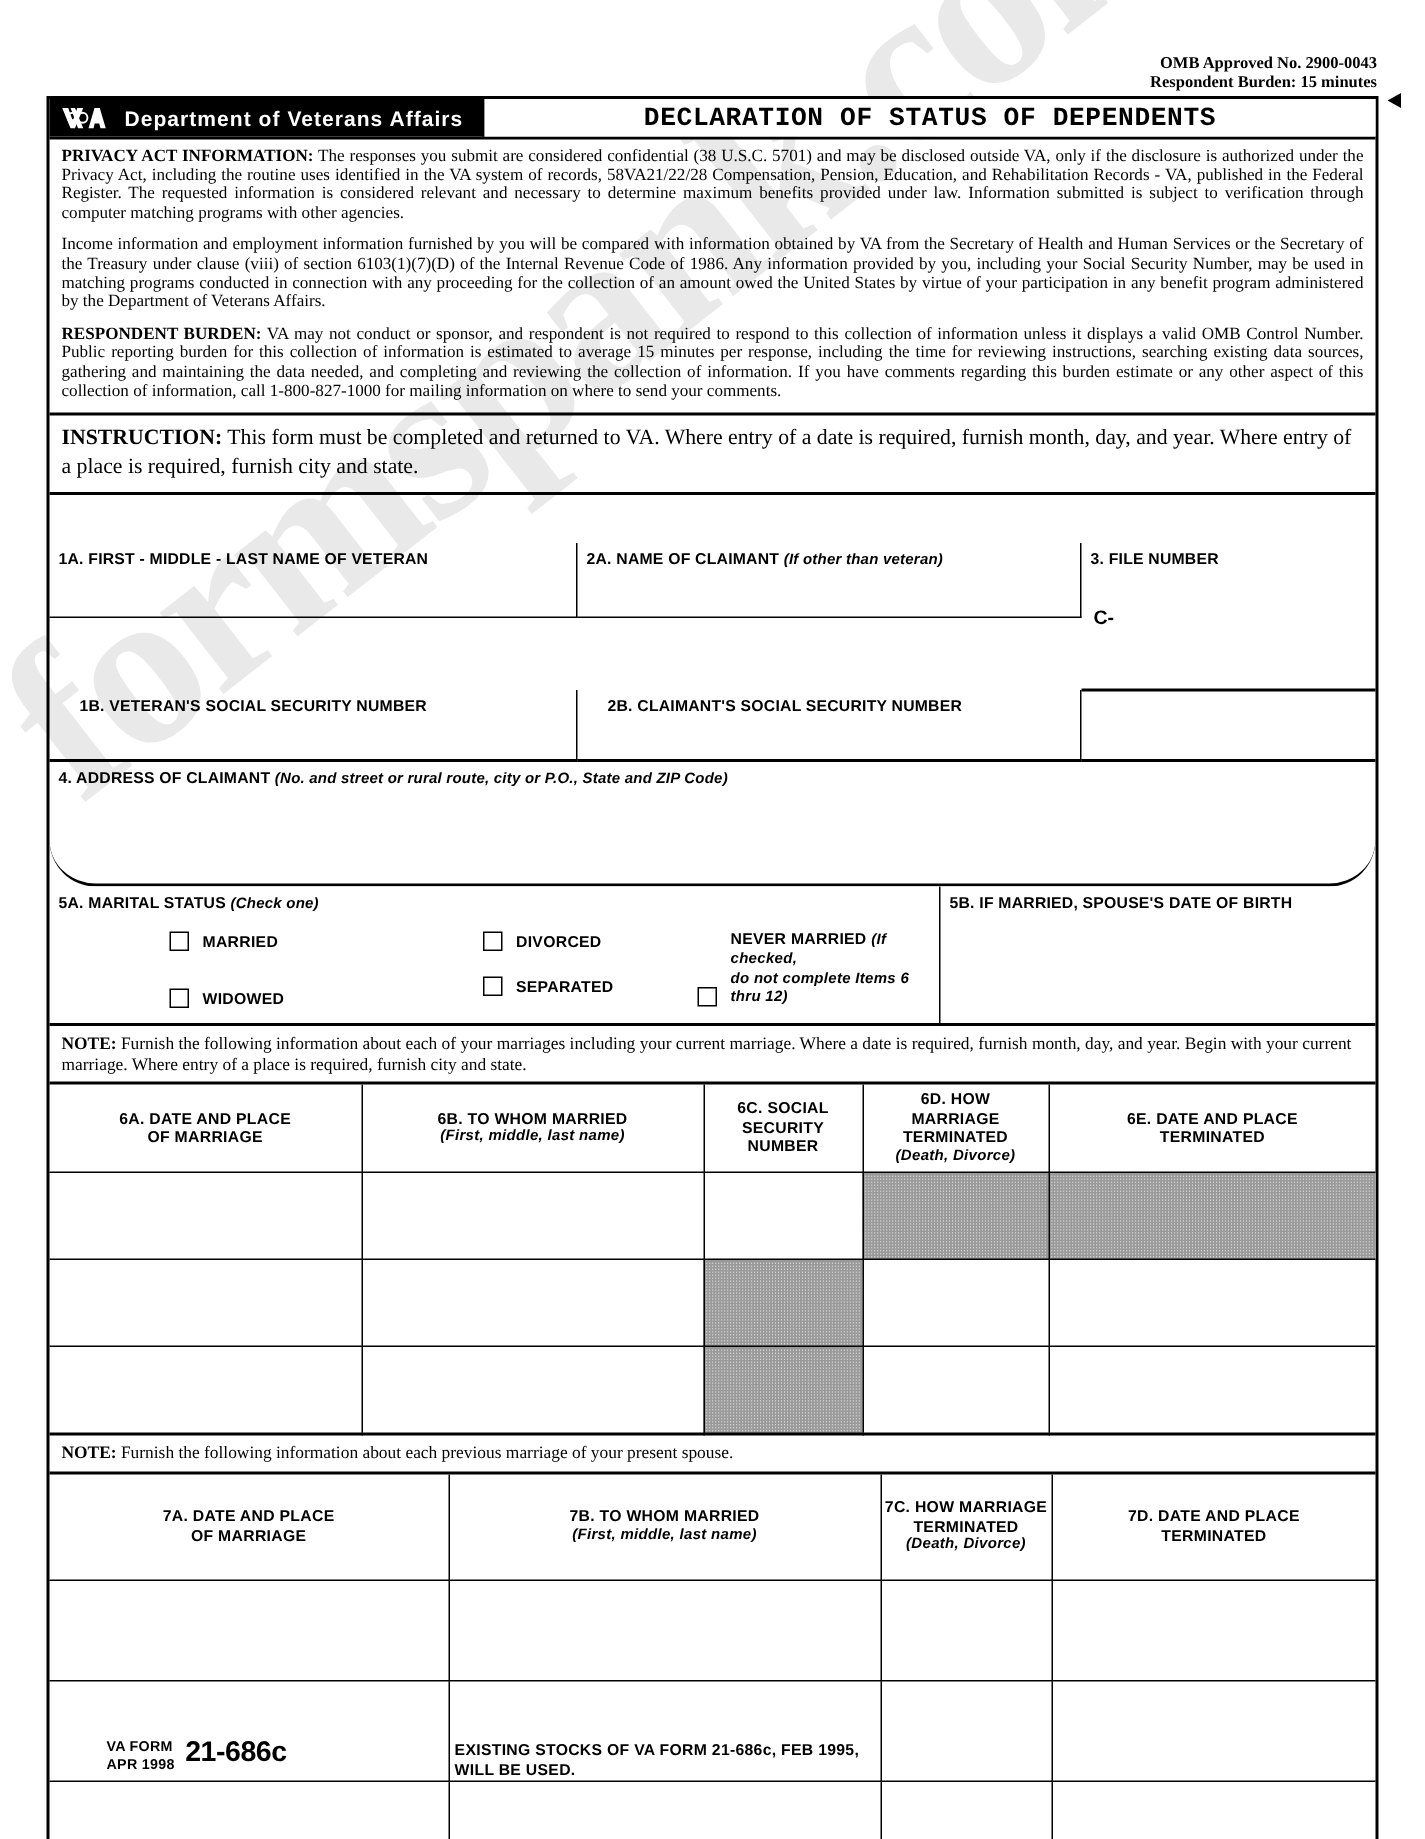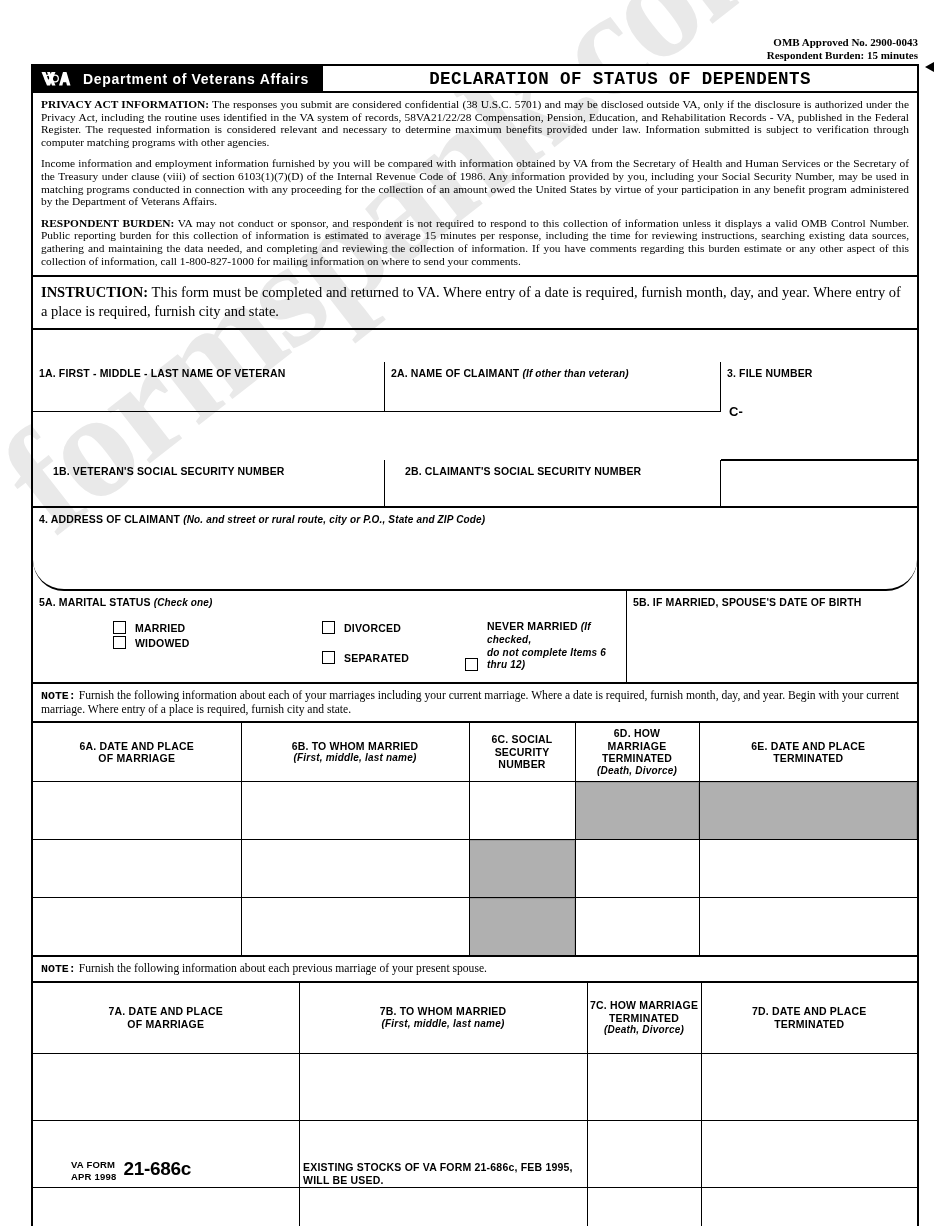--- a/index.html
+++ b/index.html
@@ -194,21 +194,21 @@
     margin-left: 0px;
   }
 
   
   .note {
     padding: 5px 8px 5px 8px;
     border-bottom: 2.5px solid #000;
     font-size: 11.6px;
     line-height: 13.5px;
   }
-  .note .lead { font-weight: bold; font-family: Liberation Mono, monospace; }
+  .note .lead { font-weight: bold; }
   .note.single { padding-bottom: 6px; }
 
   
   table.grid {
     width: 100%;
     border-collapse: collapse;
     table-layout: fixed;
   }
   table.grid th {
     border: 1.6px solid #000;
@@ -353,21 +353,21 @@
             <span class="cb-label">MARRIED</span>
           </div>
           <div class="cb-item" style="left:235px; top:2px;">
             <span class="cb-box"></span>
             <span class="cb-label">DIVORCED</span>
           </div>
           <div class="cb-item" style="left:378px; top:2px;">
             <span class="cb-box"></span>
             <span class="cb-label"><span>NEVER MARRIED </span><span class="it">(If checked,</span><span class="cb-sub">do not complete Items 6 thru 12)</span></span>
           </div>
-          <div class="cb-item" style="left:26px; top:17px;">
+          <div class="cb-item" style="left:26px; top:40px;">
             <span class="cb-box"></span>
             <span class="cb-label">WIDOWED</span>
           </div>
           <div class="cb-item" style="left:235px; top:32px;">
             <span class="cb-box"></span>
             <span class="cb-label">SEPARATED</span>
           </div>
         </div>
       </div>
       <div class="marital-right">

